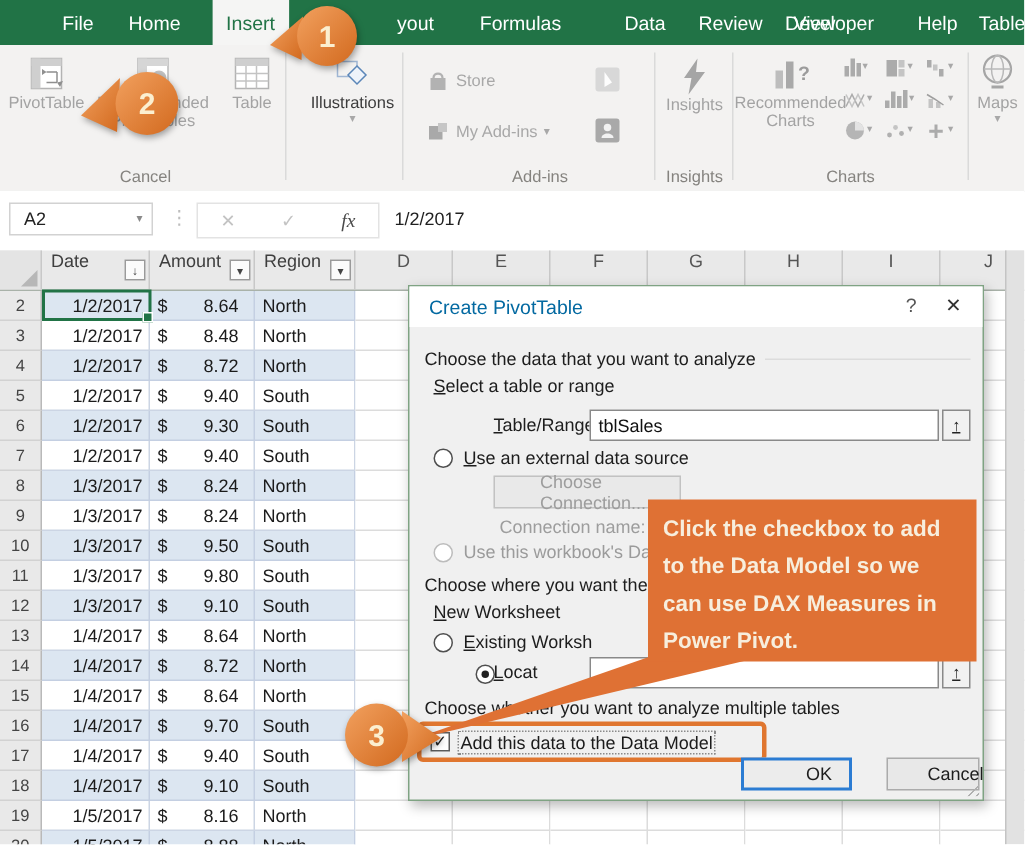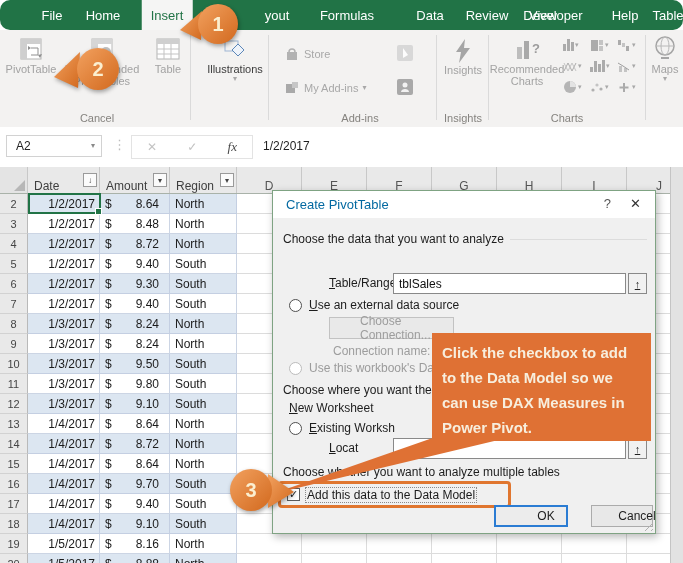--- a/index.html
+++ b/index.html
@@ -1,20 +1,20 @@
 <!DOCTYPE html>
 <html><head>
 <meta charset="utf-8">
 <style>
   html,body{margin:0;padding:0;background:#fff;}
   .stage{position:relative;width:683px;height:563px;overflow:hidden;
          font-family:"Liberation Sans",sans-serif;background:#fff;}
 
   
-  .tabbar{position:absolute;left:0;top:0;width:683px;height:30px;background:#217346;z-index:5;border-radius:10px;}
+  .tabbar{position:absolute;left:0;top:0;width:683px;height:30px;background:#217346;z-index:5;}
   .tab{position:absolute;top:0;height:30px;display:flex;align-items:center;
        transform:translateX(-50%);color:#fff;font-size:13px;padding:0 9px;cursor:default;white-space:nowrap;}
   .tab.active{background:#f5f5f4;color:#217346;}
 
   
   .ribbon{position:absolute;left:0;top:30px;width:683px;height:97px;background:#f3f2f1;
           border-bottom:1px solid #d6d6d6;z-index:4;}
   .rsep{position:absolute;top:5px;bottom:7px;width:1px;background:#dadada;}
   .glabel{position:absolute;bottom:3px;font-size:11px;color:#85837f;transform:translateX(-50%);white-space:nowrap;}
   .bigbtn{position:absolute;top:5px;display:flex;flex-direction:column;align-items:center;
@@ -35,21 +35,21 @@
   .fdots{position:absolute;left:113px;top:10px;color:#bdbdbd;font-size:13px;letter-spacing:0;}
   .fxbox{position:absolute;left:131px;top:8px;width:120px;height:22px;border:1px solid #e3e3e3;background:#fff;
          display:flex;align-items:center;justify-content:space-around;font-size:13px;}
   .fx-x,.fx-c{color:#c3c3c3;font-size:12px;}
   .fx-f{color:#4a4a4a;font-style:italic;font-family:"Liberation Serif",serif;font-size:13px;}
   .fval{position:absolute;left:263px;top:8px;height:22px;display:flex;align-items:center;font-size:12px;color:#1f1f1f;}
 
   
   .colheads{position:absolute;left:0;top:167px;width:683px;height:27px;display:flex;background:#e9e9e9;
             border-bottom:1px solid #a9b2a9;box-sizing:border-box;z-index:3;}
-  .ch{border-right:1px solid #c8c8c8;display:flex;align-items:flex-end;font-size:12px;color:#3e3e3e;
+  .ch{border-right:1px solid #c8c8c8;display:flex;align-items:flex-start;font-size:12px;color:#3e3e3e;
       position:relative;box-sizing:border-box;flex:none;}
   .ch.corner{width:28px;background:#e4e4e4;}
   .corner i{position:absolute;right:2px;bottom:2px;width:0;height:0;
             border-left:11px solid transparent;border-bottom:11px solid #b7b7b7;}
   .ch .hl{padding-left:6px;}
   .fbtn{position:absolute;right:2px;top:6px;width:14px;height:14px;border:1px solid #9a9a9a;background:#fbfbfb;
         display:flex;align-items:center;justify-content:center;font-size:8px;color:#444;box-sizing:border-box;}
   .ch.letter{justify-content:center;color:#555;}
 
   
@@ -726,20 +726,24 @@
     <div class="dtitle">
       <span class="t">Create PivotTable</span>
     </div>
     <span class="dhelp">?</span>
     <span class="dclose">✕</span>
 
     <div class="sect" style="top:41px">
         <span>Choose the data that you want to analyze</span>
       </div>
 
+    <div class="rrow" style="left:16px;top:59px">
+      <span class="radio sel"></span>
+      <span class="ulabel">Select a table or range</span>
+    </div>
 
     <div class="dlabel ulabel" style="left:56px;top:85px;color:#1d1d1d">Table/Range:</div>
     <div class="dinput" style="left:120px;top:82px;width:233px">tblSales</div>
     <div class="refedit" style="left:355px;top:82px">↑</div>
 
     <div class="rrow" style="left:16px;top:107px">
       <span class="radio"></span>
       <span class="ulabel">Use an external data source</span>
     </div>
 

